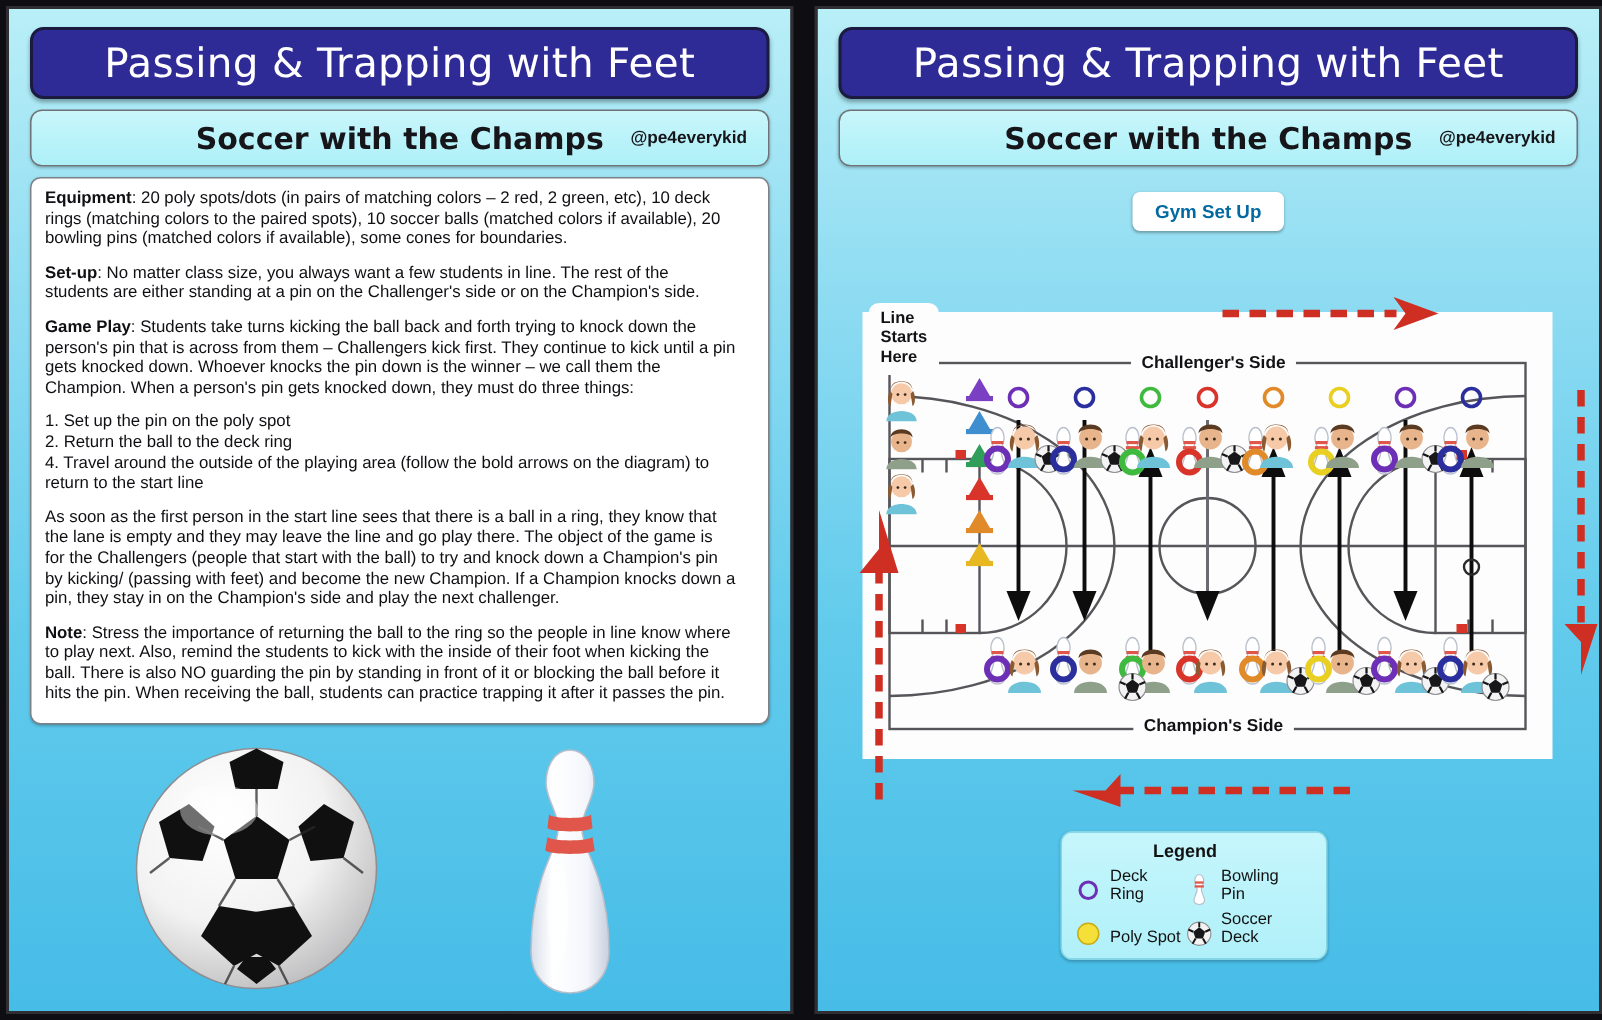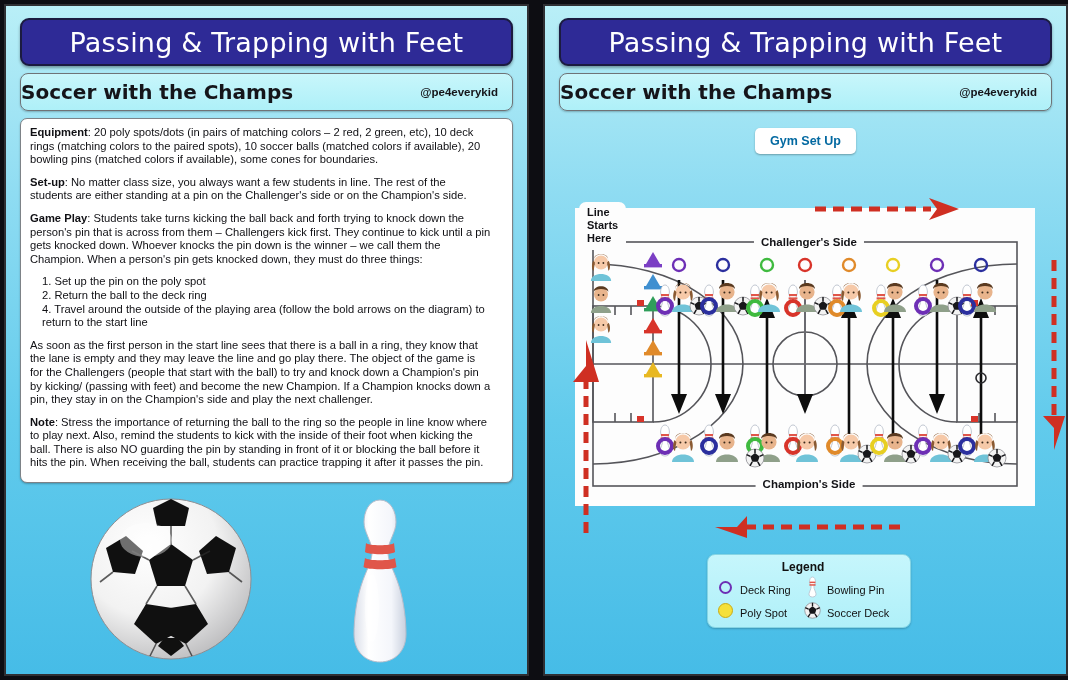--- a/index.html
+++ b/index.html
@@ -45,21 +45,21 @@
     margin:7px 14px 0 14px;
     height:36px;
     background:linear-gradient(180deg,#c8f6fb,#aef0f8);
     border:1.5px solid #6f7377;
     border-radius:8px;
     display:flex;align-items:center;
     position:relative;
     box-shadow:0 1px 2px rgba(0,0,0,.25);
   }
   .sub-bar .s{
-    position:absolute;left:0;right:0;
+    position:absolute;left:0;right:0;text-align:center;
     font-size:20px;font-weight:bold;color:#15151a;
     font-family:"DejaVu Sans", sans-serif;
   }
   .sub-bar .handle{
     position:absolute;right:14px;
     font-size:11.5px;font-weight:bold;color:#15151a;
   }
 
   
   .textbox{
@@ -75,21 +75,21 @@
   }
   .textbox p{
     margin:0 12px 9px 0;
     font-size:11.2px;
     line-height:13.6px;
     color:#101014;
     font-family:"Liberation Sans", sans-serif;
   }
   .textbox p:last-child{margin-bottom:0;}
   .textbox b{font-weight:bold;}
-  .steps{margin:0 0 9px 12px;}
+  .steps{margin:0 0 9px 0;}
   .steps div{font-size:11.2px;line-height:13.6px;color:#101014;}
 
   
   .illus{
     position:absolute;left:0;right:0;bottom:0;height:180px;
   }
   .ball-wrap{position:absolute;left:82px;bottom:12px;width:166px;height:166px;}
   .pin-wrap{position:absolute;left:338px;bottom:8px;width:72px;height:168px;}
 
   
@@ -121,21 +121,21 @@
   }
   .side-label{
     position:absolute;font-size:11.5px;font-weight:bold;color:#121216;
     background:#fdfdfd;padding:0 7px;z-index:4;
   }
   .side-label.top{top:34px;left:50%;transform:translateX(-50%);}
   .side-label.bottom{top:276px;left:50%;transform:translateX(-50%);}
 
   
   .legend{
-    position:absolute;left:162px;top:548px;width:204px;
+    position:absolute;left:162px;top:548px;width:178px;
     background:linear-gradient(180deg,#c6f6fc,#b0f0f9);
     border:1px solid #86d5e4;border-radius:8px;
     padding:5px 20px 8px 8px;box-sizing:border-box;
     box-shadow:0 1px 2px rgba(0,0,0,.22);
   }
   .legend .lg-title{text-align:center;font-size:12px;font-weight:bold;color:#111;margin-bottom:4px;}
   .legend .lg-grid{display:grid;grid-template-columns:1fr 1fr;row-gap:5px;}
   .legend .lg-item{display:flex;align-items:flex-end;gap:6px;}
   .legend .lg-item span.lbl{font-size:11px;color:#111;}
   .sw{width:18px;height:18px;display:flex;align-items:center;justify-content:center;flex:none;}

